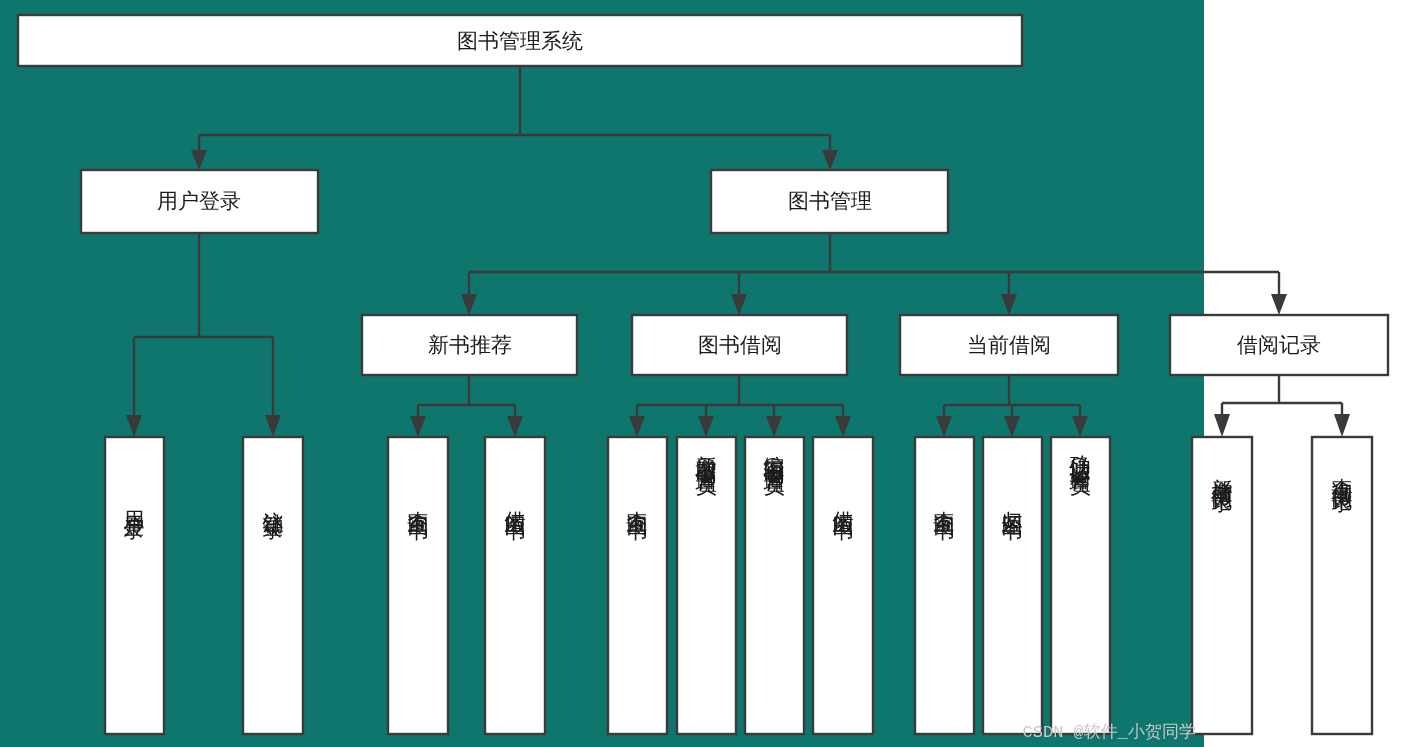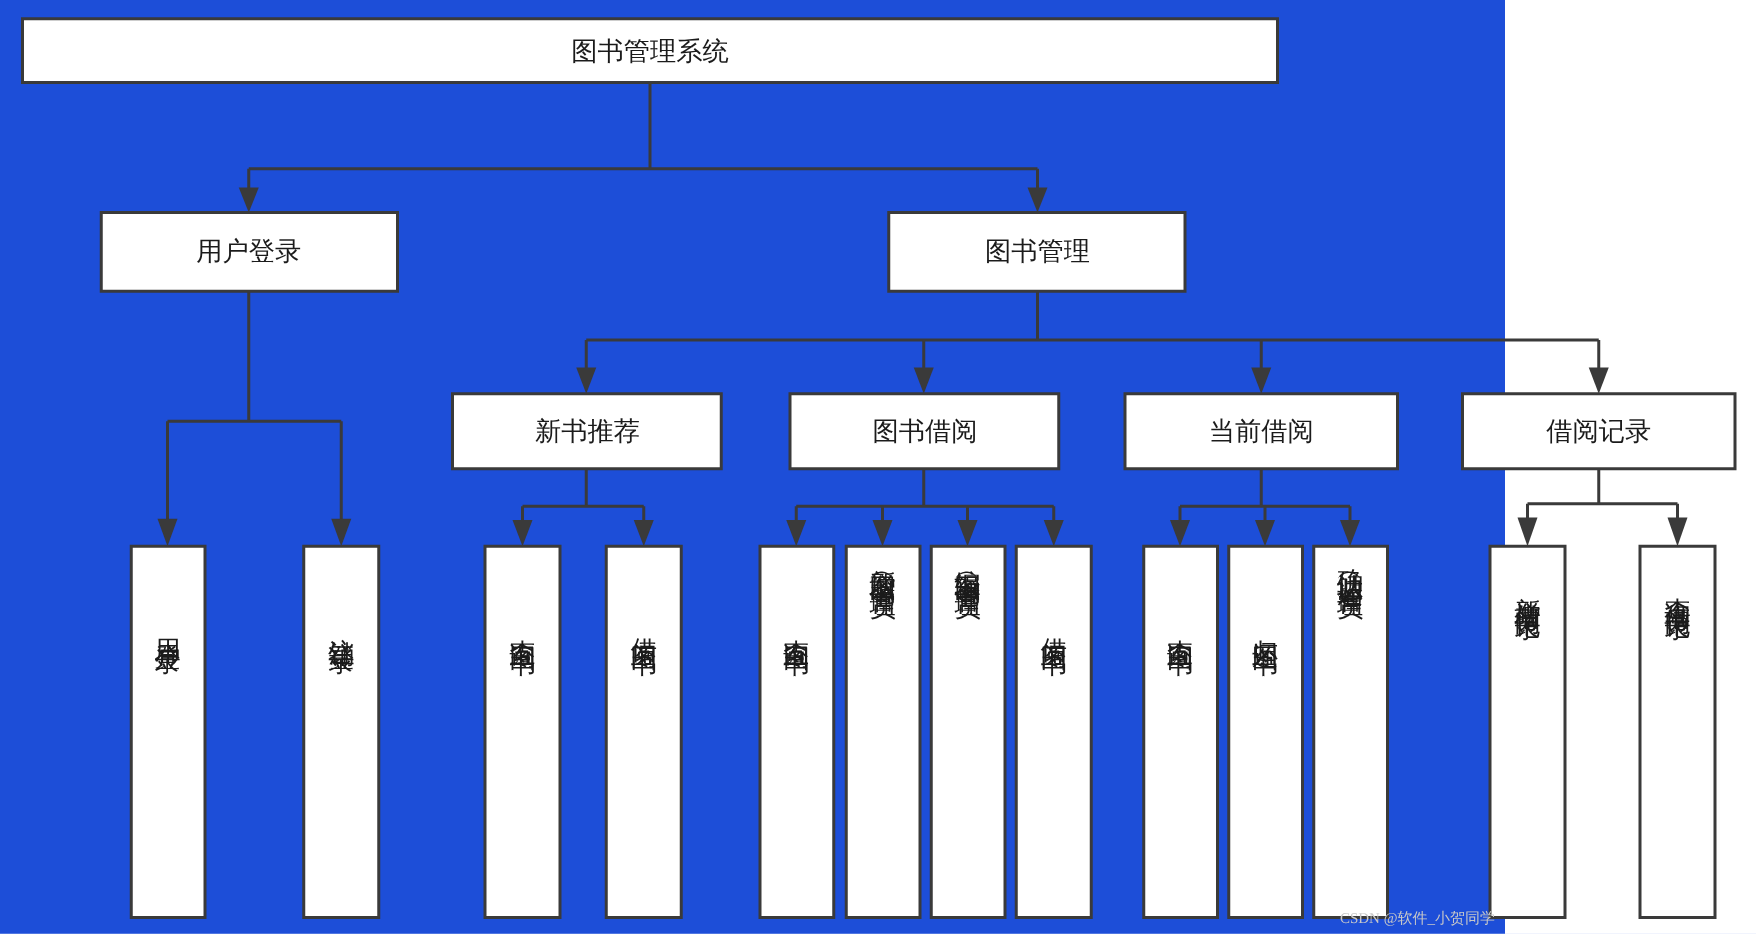--- a/index.html
+++ b/index.html
@@ -10,21 +10,21 @@
   body {
     width: 1405px;
     height: 747px;
     font-family: "DejaVu Sans", "Liberation Sans", sans-serif;
     overflow: hidden;
   }
   #diagram-root {
     position: relative;
     width: 1204px;
     height: 747px;
-    background: #1d4ed8;
+    background: #0f766e;
   }
   svg.canvas {
     position: absolute;
     left: 0;
     top: 0;
     width: 1405px;
     height: 747px;
   }
   .node-box {
     fill: #ffffff;
@@ -53,22 +53,22 @@
     stroke-linecap: butt;
   }
   .arrow-head {
     fill: #3a3a3a;
     stroke: none;
   }
   .watermark {
     position: absolute;
     right: 8px;
     bottom: 4px;
-    font-family: Liberation Serif, serif;
-    font-size: 12px;
+    font-family: Liberation Mono, monospace;
+    font-size: 17px;
     color: #c8c8c8;
     white-space: nowrap;
     user-select: none;
   }
 </style>
 </head>
 <body>
 
 <div id="diagram-root">
 

